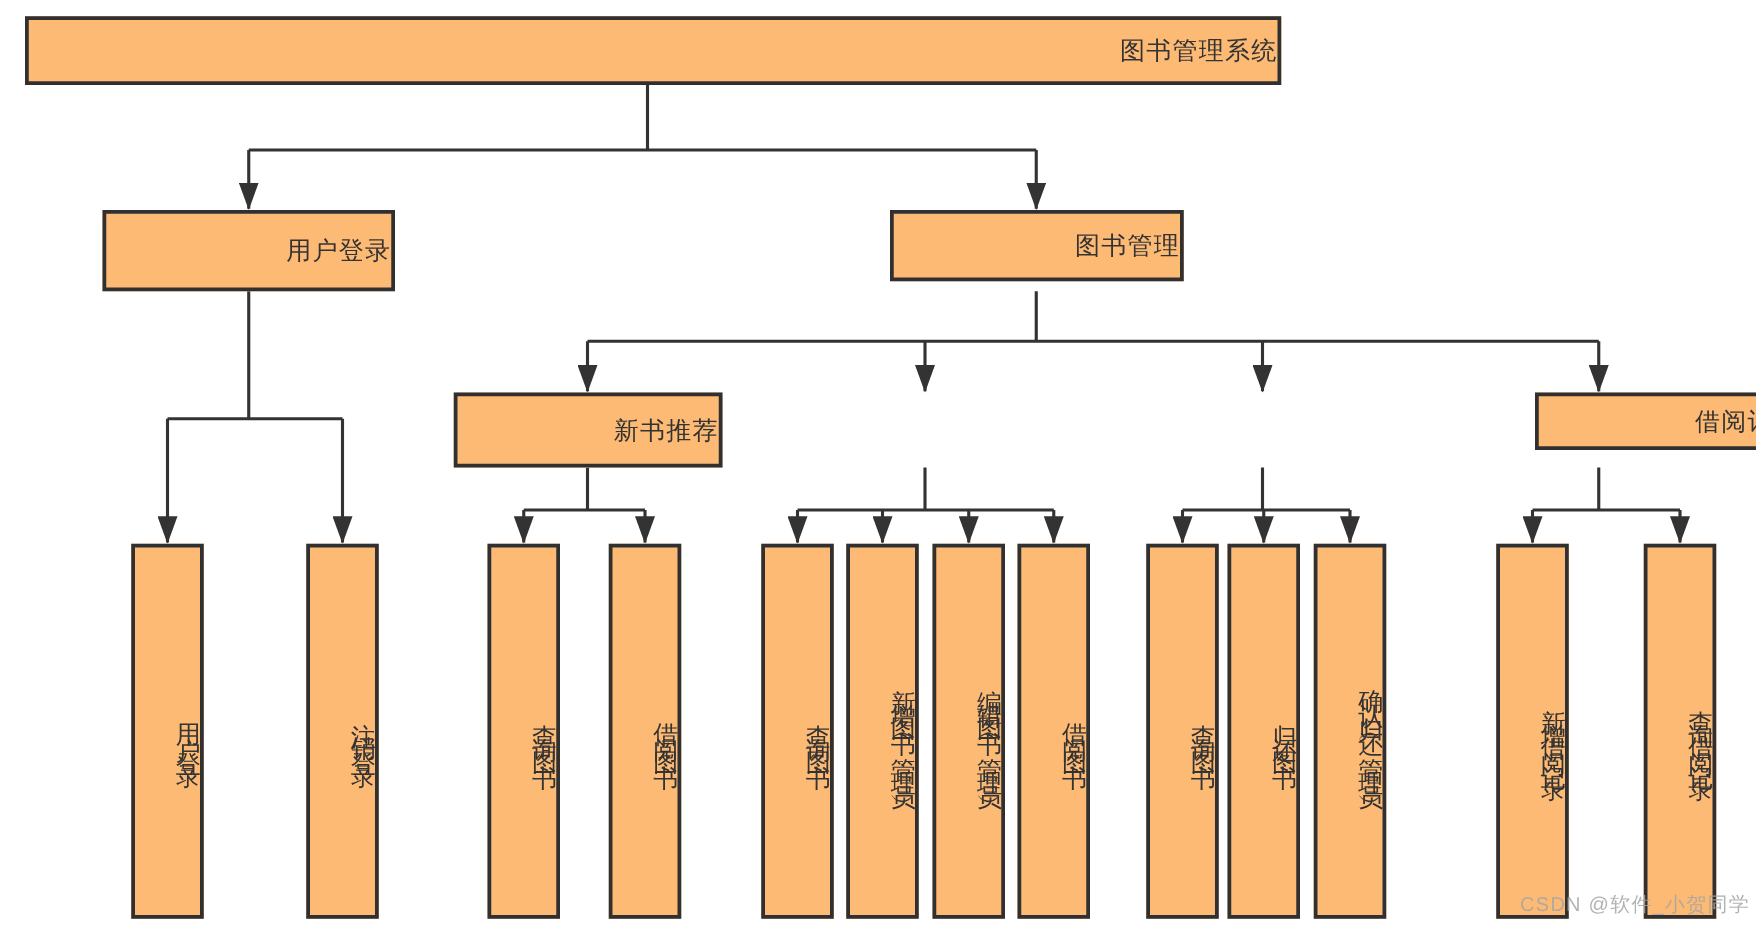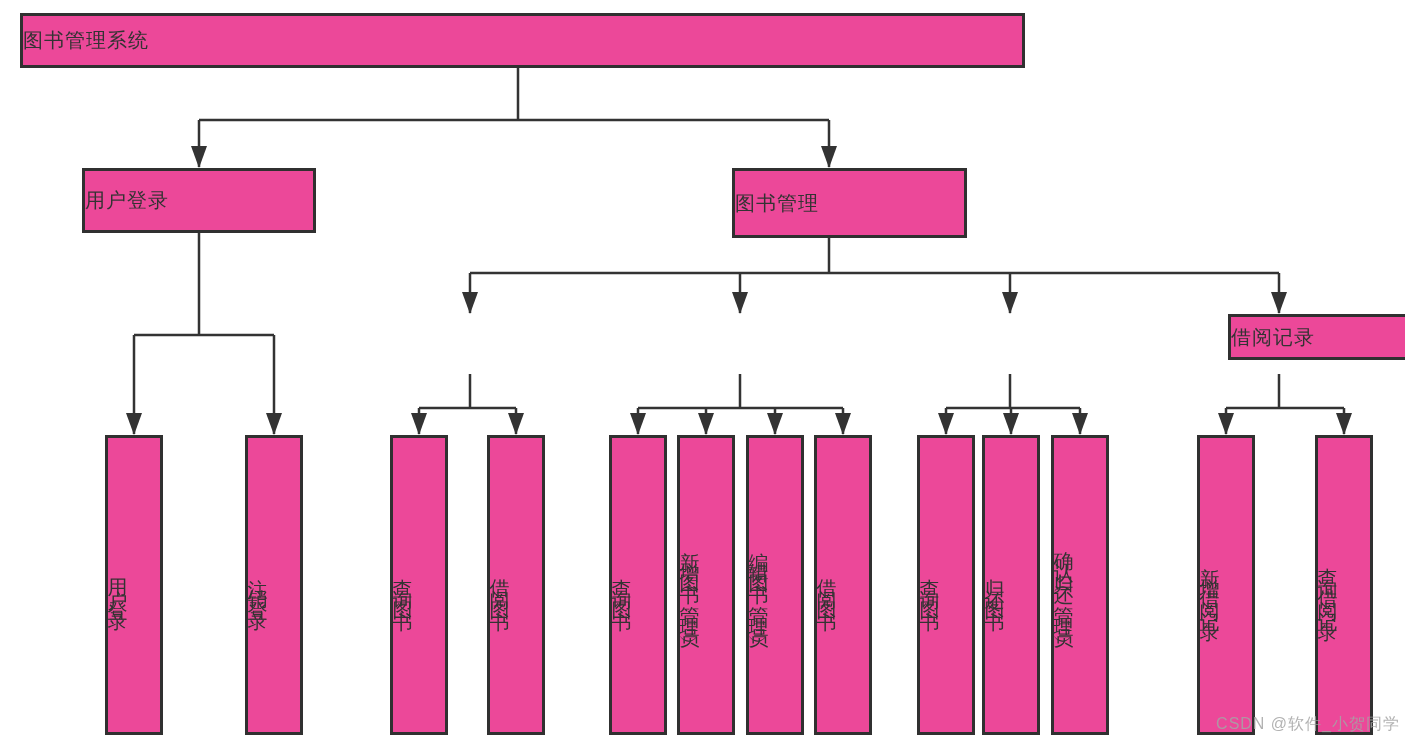--- a/index.html
+++ b/index.html
@@ -12,25 +12,25 @@
     overflow: hidden;
   }
   svg.connectors {
     position: absolute;
     left: 0; top: 0;
     width: 1405px; height: 747px;
   }
   .box {
     position: absolute;
     box-sizing: border-box;
-    background: #ec4899;
+    background: #fdba74;
     border: 3px solid #303030;
     display: flex;
     align-items: center;
-    justify-content: flex-start;
+    justify-content: flex-end;
   }
   .hlabel {
     font-size: 20px;
     color: #333333;
     letter-spacing: 1px;
     white-space: nowrap;
   }
   .vlabel {
     writing-mode: vertical-rl;
     text-orientation: mixed;
@@ -93,24 +93,27 @@
     </g>
   </svg>
 
   <div class="box" style="left:20px;top:13px;width:1005px;height:55px">
     <span class="hlabel">图书管理系统</span>
   </div>
 
   <div class="box" style="left:82px;top:168px;width:234px;height:65px">
     <span class="hlabel">用户登录</span>
   </div>
-  <div class="box" style="left:732px;top:168px;width:235px;height:70px">
+  <div class="box" style="left:712px;top:168px;width:235px;height:57px">
     <span class="hlabel">图书管理</span>
   </div>
 
+  <div class="box" style="left:363px;top:314px;width:215px;height:60px">
+    <span class="hlabel">新书推荐</span>
+  </div>
   <div class="box" style="left:1228px;top:314px;width:215px;height:46px">
     <span class="hlabel">借阅记录</span>
   </div>
 
   <div class="box" style="left:105px;top:435px;width:58px;height:300px">
     <span class="vlabel">用户登录</span>
   </div>
   <div class="box" style="left:245px;top:435px;width:58px;height:300px">
     <span class="vlabel">注销登录</span>
   </div>

